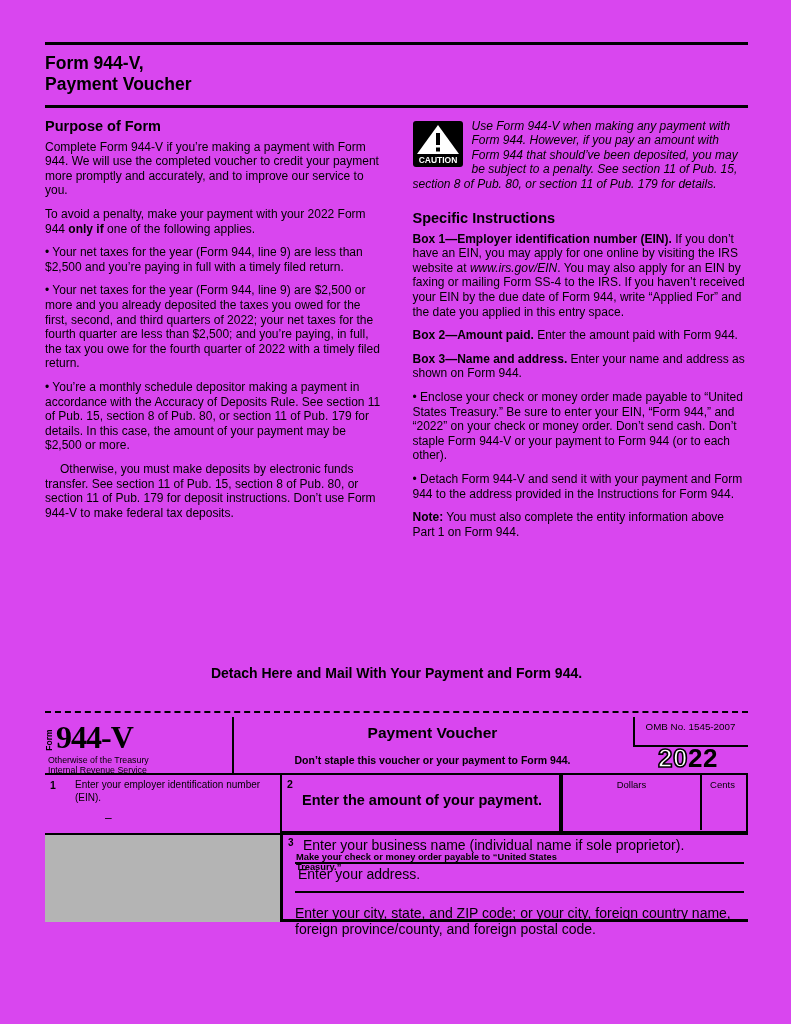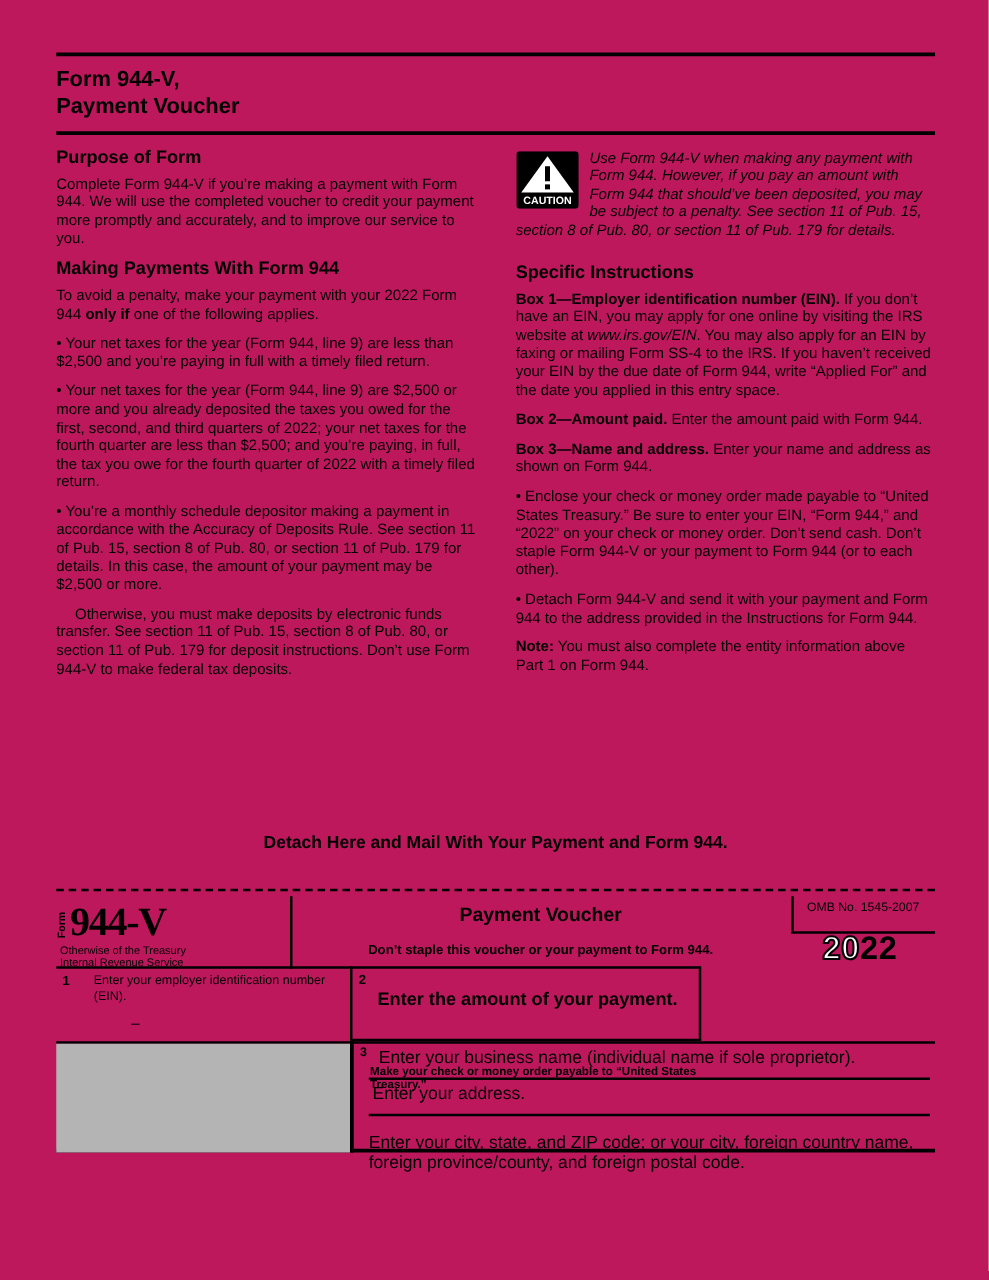--- a/index.html
+++ b/index.html
@@ -6,21 +6,21 @@
   html, body { background: #fff; }
   body {
     font-family: "Liberation Sans", sans-serif;
     color: #000;
     -webkit-font-smoothing: antialiased;
   }
   .page {
     position: relative;
     width: 791px;
     height: 1024px;
-    background: #be185d;
+    background: #d946ef;
     overflow: hidden;
   }
   .content { position: absolute; left: 45px; top: 42px; width: 703px; }
   .rule { border-top: 3px solid #000; }
   .page-title {
     font-size: 17.5px; font-weight: bold; line-height: 1.22;
     padding: 8px 0 9px 0;
   }
   .columns { display: flex; gap: 32px; margin-top: 11px; }
   .col { width: 344px; font-size: 12px; line-height: 14.6px; }
@@ -77,21 +77,20 @@
       <div>Form 944-V,</div>
       <div>Payment Voucher</div>
     </div>
     <div class="rule"></div>
 
     <div class="columns">
 
       <div class="col">
         <h2>Purpose of Form</h2>
         <p>Complete Form 944-V if you’re making a payment with Form 944. We will use the completed voucher to credit your payment more promptly and accurately, and to improve our service to you.</p>
-        <h2>Making Payments With Form 944</h2>
         <p><span>To avoid a penalty, make your payment with your 2022 Form 944 </span><b>only if</b><span> one of the following applies.</span></p>
         <p class="bullet">Your net taxes for the year (Form 944, line 9) are less than $2,500 and you’re paying in full with a timely filed return.</p>
         <p class="bullet">Your net taxes for the year (Form 944, line 9) are $2,500 or more and you already deposited the taxes you owed for the first, second, and third quarters of 2022; your net taxes for the fourth quarter are less than $2,500; and you’re paying, in full, the tax you owe for the fourth quarter of 2022 with a timely filed return.</p>
         <p class="bullet">You’re a monthly schedule depositor making a payment in accordance with the Accuracy of Deposits Rule. See section 11 of Pub. 15, section 8 of Pub. 80, or section 11 of Pub. 179 for details. In this case, the amount of your payment may be $2,500 or more.</p>
         <p class="indent">Otherwise, you must make deposits by electronic funds transfer. See section 11 of Pub. 15, section 8 of Pub. 80, or section 11 of Pub. 179 for deposit instructions. Don’t use Form 944-V to make federal tax deposits.</p>
       </div>
 
       <div class="col">
         <div class="caution-block">
           <svg class="caution-icon" width="50" height="46" viewBox="0 0 50 46">
@@ -140,20 +139,27 @@
     <div class="small-label v-abs" style="left:30px; top:66px; width:190px;">Enter your employer identification number (EIN).</div>
     <input class="v-abs" type="text" style="left: 28px; top: 92px; width: 180px; height: 20px; border: none; outline: none; font-size: 11px; background: transparent;">
     <span class="v-abs" style="left:60px; top:98px; font-size:12px;">–</span>
 
     <div class="heavy-box" style="left:235px; top:60px; width:281px; height:60px;">
       <span class="box-num v-abs" style="left:5px; top:3px;">2</span>
       <div class="amount-title">Enter the amount of your payment.</div>
       <div class="amount-sub">Make your check or money order payable to “United States Treasury.”</div>
     </div>
 
+    <div class="heavy-box" style="left:516px; top:60px; width:187px; height:60px;">
+      <div class="dc-label" style="left:0; width:137px;">Dollars</div>
+      <div class="vline" style="left:137px; top:0; width:1.5px; height:55px;"></div>
+      <div class="dc-label" style="left:137px; width:45px;">Cents</div>
+      <input type="text" class="v-abs" style="left: 5px; top: 20px; width: 125px; height: 28px; border: none; outline: none; font-size: 13px; background: transparent; text-align: right;">
+      <input type="text" class="v-abs" style="left: 142px; top: 20px; width: 38px; height: 28px; border: none; outline: none; font-size: 13px; background: transparent;">
+    </div>
 
     <div class="hline" style="left:0; top:120px; width:237px; height:2px;"></div>
     <div class="gray-box"></div>
 
     <div class="vline" style="left:235px; top:120px; width:2.5px; height:89px;"></div>
     <div class="hline" style="left:235px; top:120px; width:468px; height:2px;"></div>
     <span class="box-num v-abs" style="left:243px; top:124px; font-size:10px;">3</span>
     <div class="box3-label" style="left:258px; top:124px;">Enter your business name (individual name if sole proprietor).</div>
     <input type="text" class="v-abs" style="left: 252px; top: 135px; width: 446px; height: 13px; border: none; outline: none; font-size: 10px; background: transparent;">
     <div class="entry-line" style="left:250px; top:149px; width:449px;"></div>

